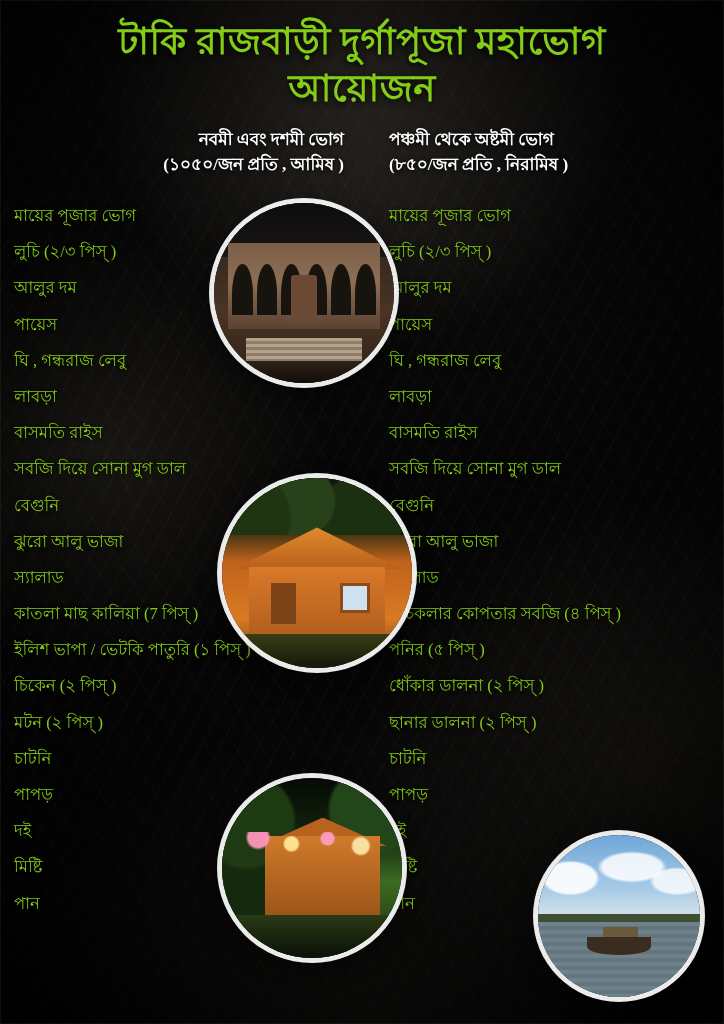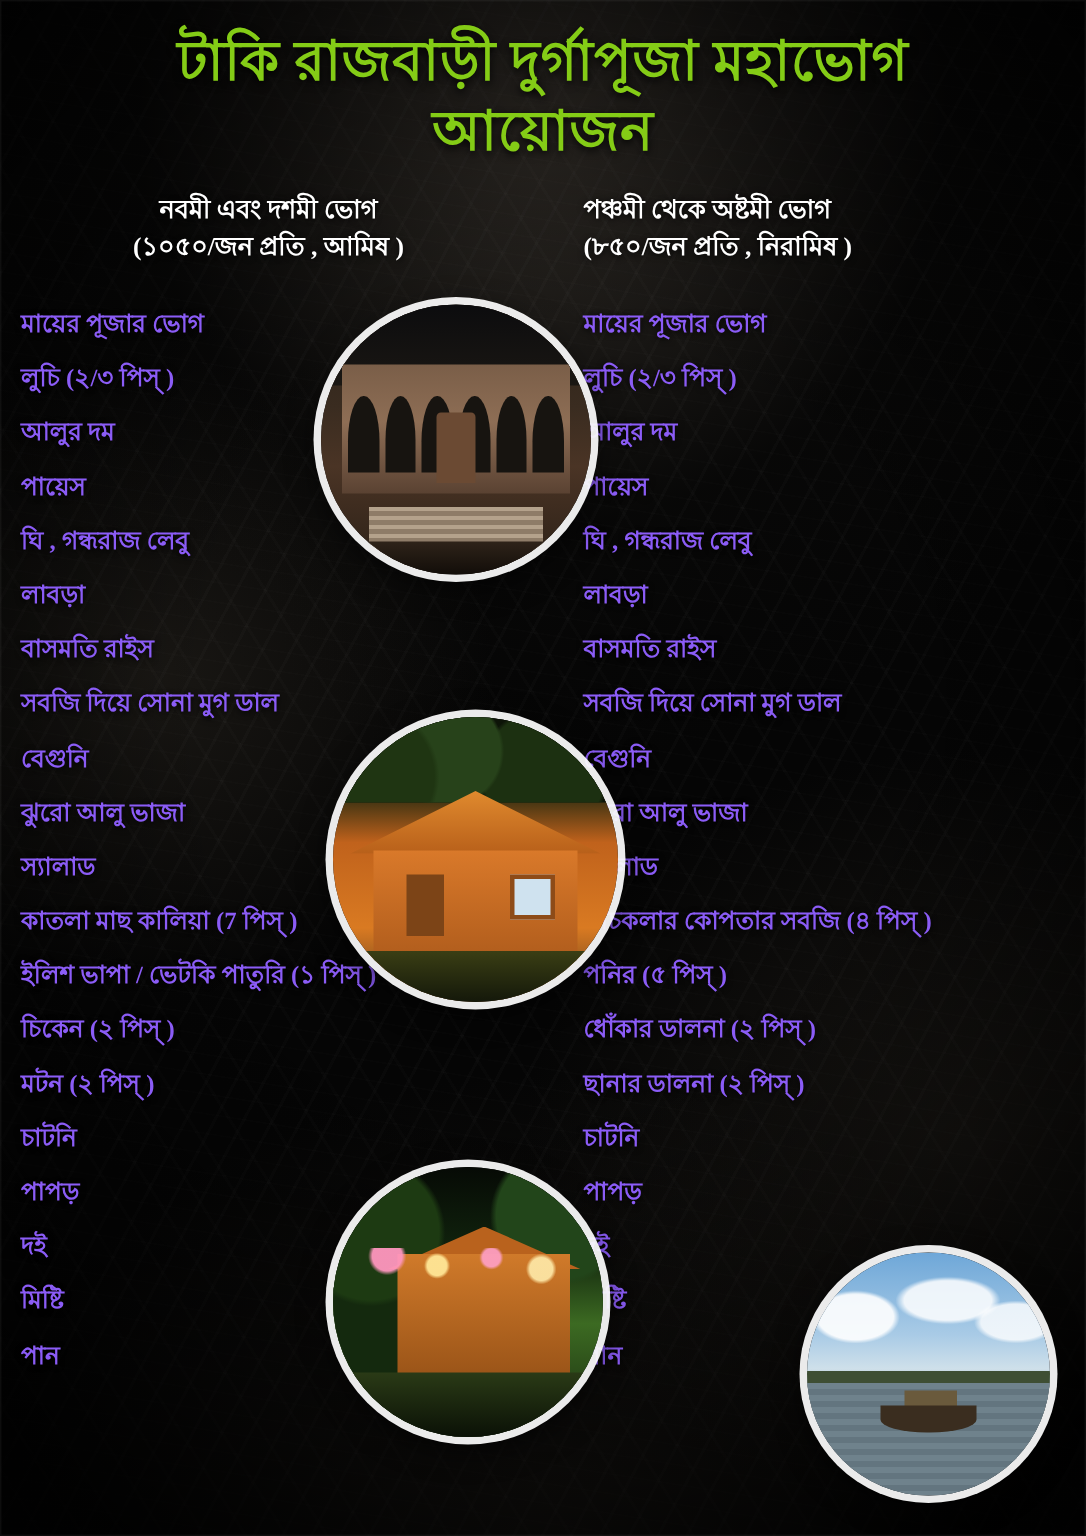--- a/index.html
+++ b/index.html
@@ -81,32 +81,32 @@
   
   .col-head {
     position: absolute;
     font-family: "Liberation Serif", "DejaVu Serif", serif;
     font-weight: 700;
     font-size: 17px;
     line-height: 1.45;
     color: #ffffff;
     text-shadow: 0 1px 4px rgba(0,0,0,.9);
   }
-  .col-head.left  { top: 128px; left: 14px;  width: 330px; text-align: center; }
+  .col-head.left  { top: 128px; left: 14px;  width: 330px; text-align: right; }
   .col-head.right { top: 128px; left: 389px; width: 330px; text-align: left; }
   .col-head .ch-sub { display: block; }
 
   
   .items {
     position: absolute;
     top: 198px;
     font-family: "Liberation Serif", "DejaVu Serif", serif;
-    font-weight: 700;
+    font-weight: 400;
     font-size: 16.5px;
-    color: #8b5cf6;
+    color: #84cc16;
   }
   .items.left  { left: 14px;  width: 340px; }
   .items.right { left: 389px; width: 330px; }
 
   .items li {
     list-style: none;
     height: 36.2px;
     line-height: 36.2px;
     white-space: nowrap;
     text-shadow: 0 1px 4px rgba(0,0,0,.95);

